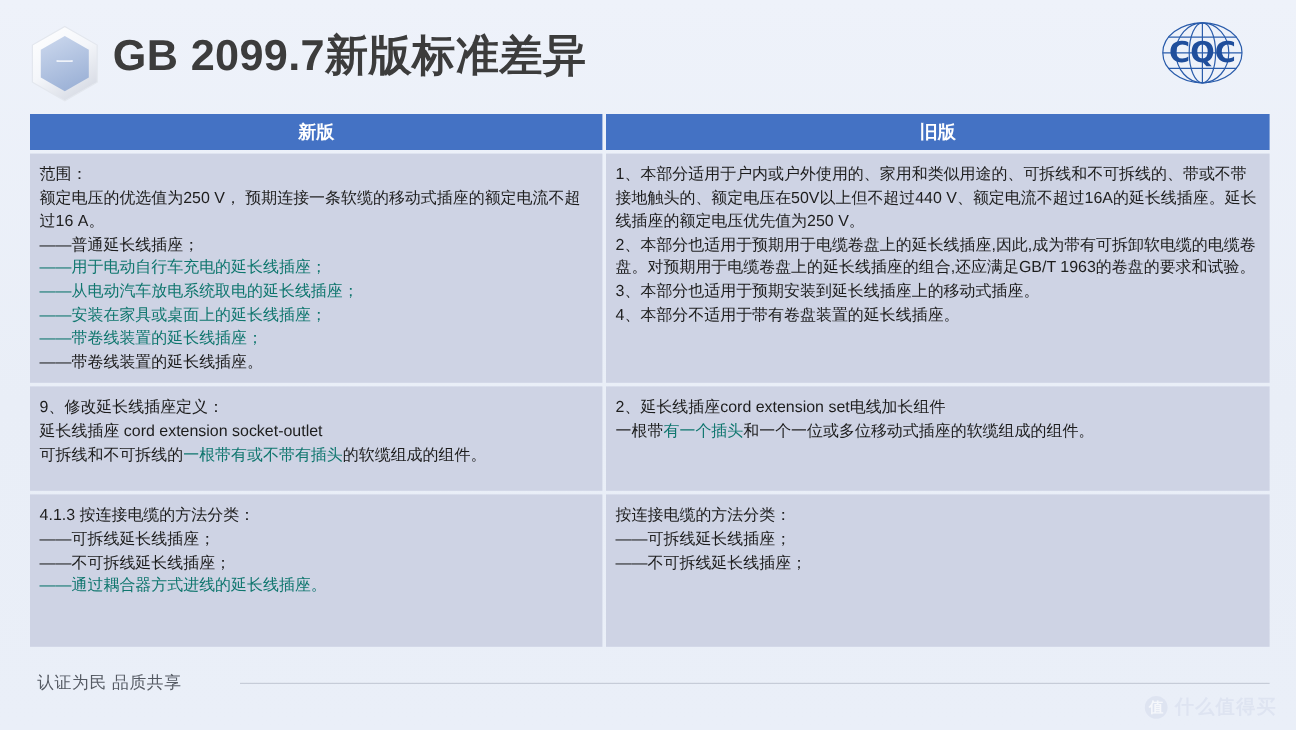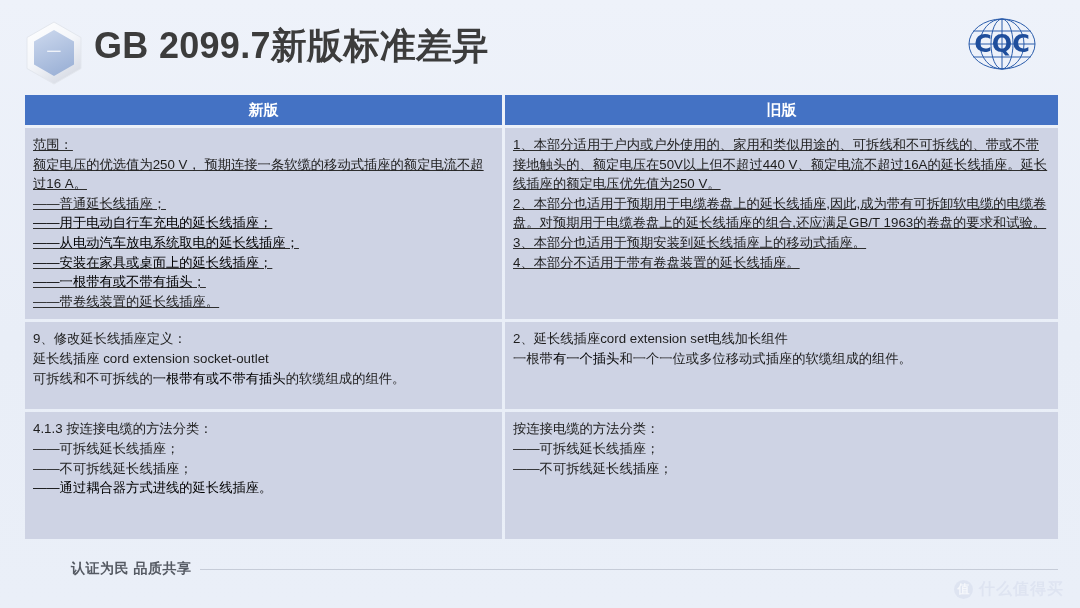--- a/index.html
+++ b/index.html
@@ -83,46 +83,45 @@
     padding: 0;
   }
   #diff-table td {
     background: #ced3e4;
     color: #2d2d2d;
     font-size: 13.3px;
     line-height: 19.6px;
     vertical-align: top;
     padding: 7px 8px 8px 8px;
   }
-  #diff-table tr.row-1 td { height: 170px; text-decoration: underline; }
+  #diff-table tr.row-1 td { height: 170px; }
   #diff-table tr.row-2 td { height: 72px; }
   #diff-table tr.row-3 td { height: 112px; }
 
   .ln { display: block; white-space: pre-wrap; }
-  .red { color: #000000; }
+  .red { color: #0f766e; }
   .blk { color: #1d1d1d; }
 
   
   #footer {
     position: absolute;
     left: 0;
     bottom: 0;
     width: 1080px;
     height: 62px;
   }
   #footer-slogan {
     position: absolute;
     left: 31px;
     top: 14px;
     font-size: 14px;
-    font-weight: bold;
+    font-weight: normal;
     color: #555a63;
     letter-spacing: 0.5px;
     white-space: nowrap;
-    margin-left: 40px;
   }
   #footer-rule {
     position: absolute;
     left: 200px;
     top: 23px;
     width: 858px;
     height: 1px;
     background: #c6ccd8;
   }
   #watermark {
@@ -210,21 +209,21 @@
     <tbody id="table-body">
 
     <tr class="row-1">
           <td>
             <span class="ln"><span class="blk">范围：</span></span>
             <span class="ln"><span class="blk">额定电压的优选值为250 V， 预期连接一条软缆的移动式插座的额定电流不超过16 A。</span></span>
             <span class="ln"><span class="blk">——普通延长线插座；</span></span>
             <span class="ln"><span class="red">——用于电动自行车充电的延长线插座；</span></span>
             <span class="ln"><span class="red">——从电动汽车放电系统取电的延长线插座；</span></span>
             <span class="ln"><span class="red">——安装在家具或桌面上的延长线插座；</span></span>
-            <span class="ln"><span class="red">——一根带有或不带有插头；</span></span>
+            <span class="ln"><span class="red">——带卷线装置的延长线插座；</span></span>
             <span class="ln"><span class="blk">——带卷线装置的延长线插座。</span></span>
           </td>
           <td>
             <span class="ln"><span class="blk">1、本部分适用于户内或户外使用的、家用和类似用途的、可拆线和不可拆线的、带或不带接地触头的、额定电压在50V以上但不超过440 V、额定电流不超过16A的延长线插座。延长线插座的额定电压优先值为250 V。</span></span>
             <span class="ln"><span class="blk">2、本部分也适用于预期用于电缆卷盘上的延长线插座,因此,成为带有可拆卸软电缆的电缆卷盘。对预期用于电缆卷盘上的延长线插座的组合,还应满足GB/T 1963的卷盘的要求和试验。</span></span>
             <span class="ln"><span class="blk">3、本部分也适用于预期安装到延长线插座上的移动式插座。</span></span>
             <span class="ln"><span class="blk">4、本部分不适用于带有卷盘装置的延长线插座。</span></span>
           </td>
         </tr>
         <tr class="row-2">

